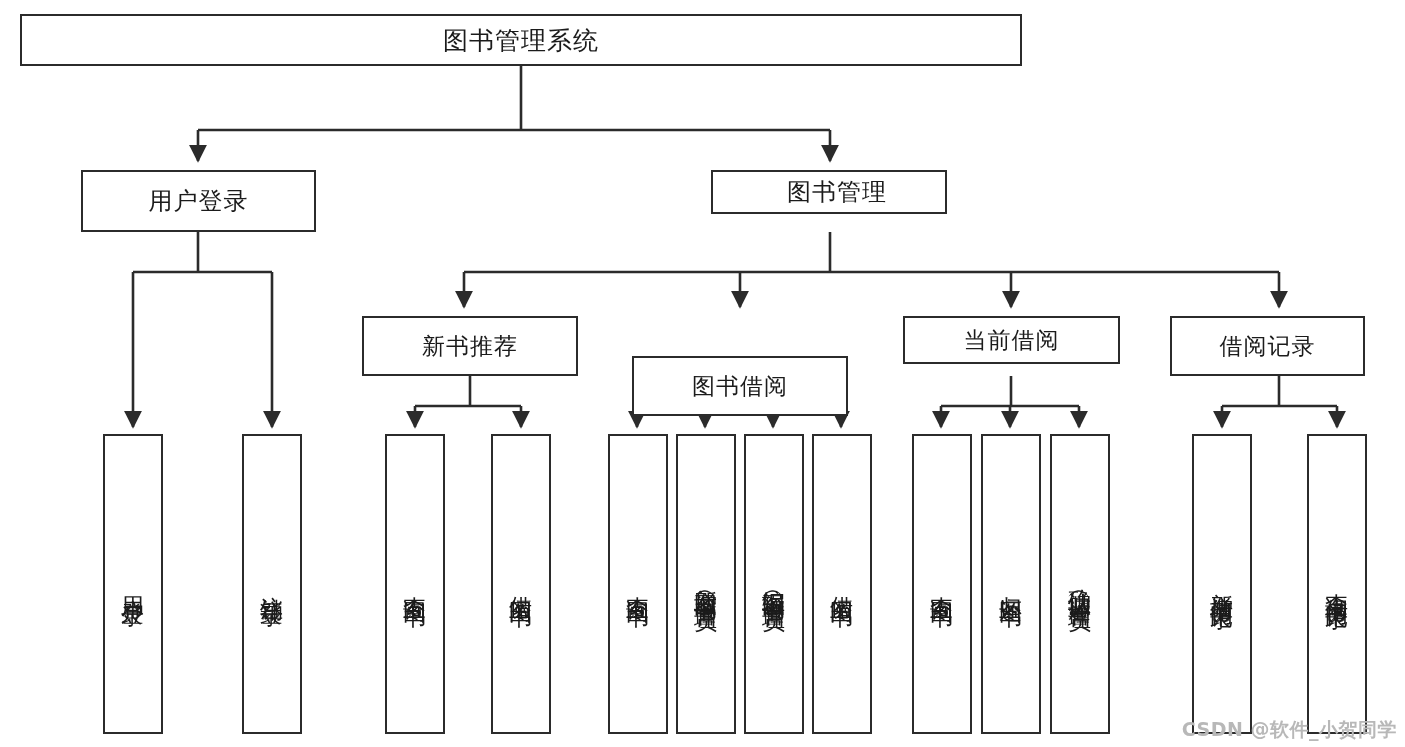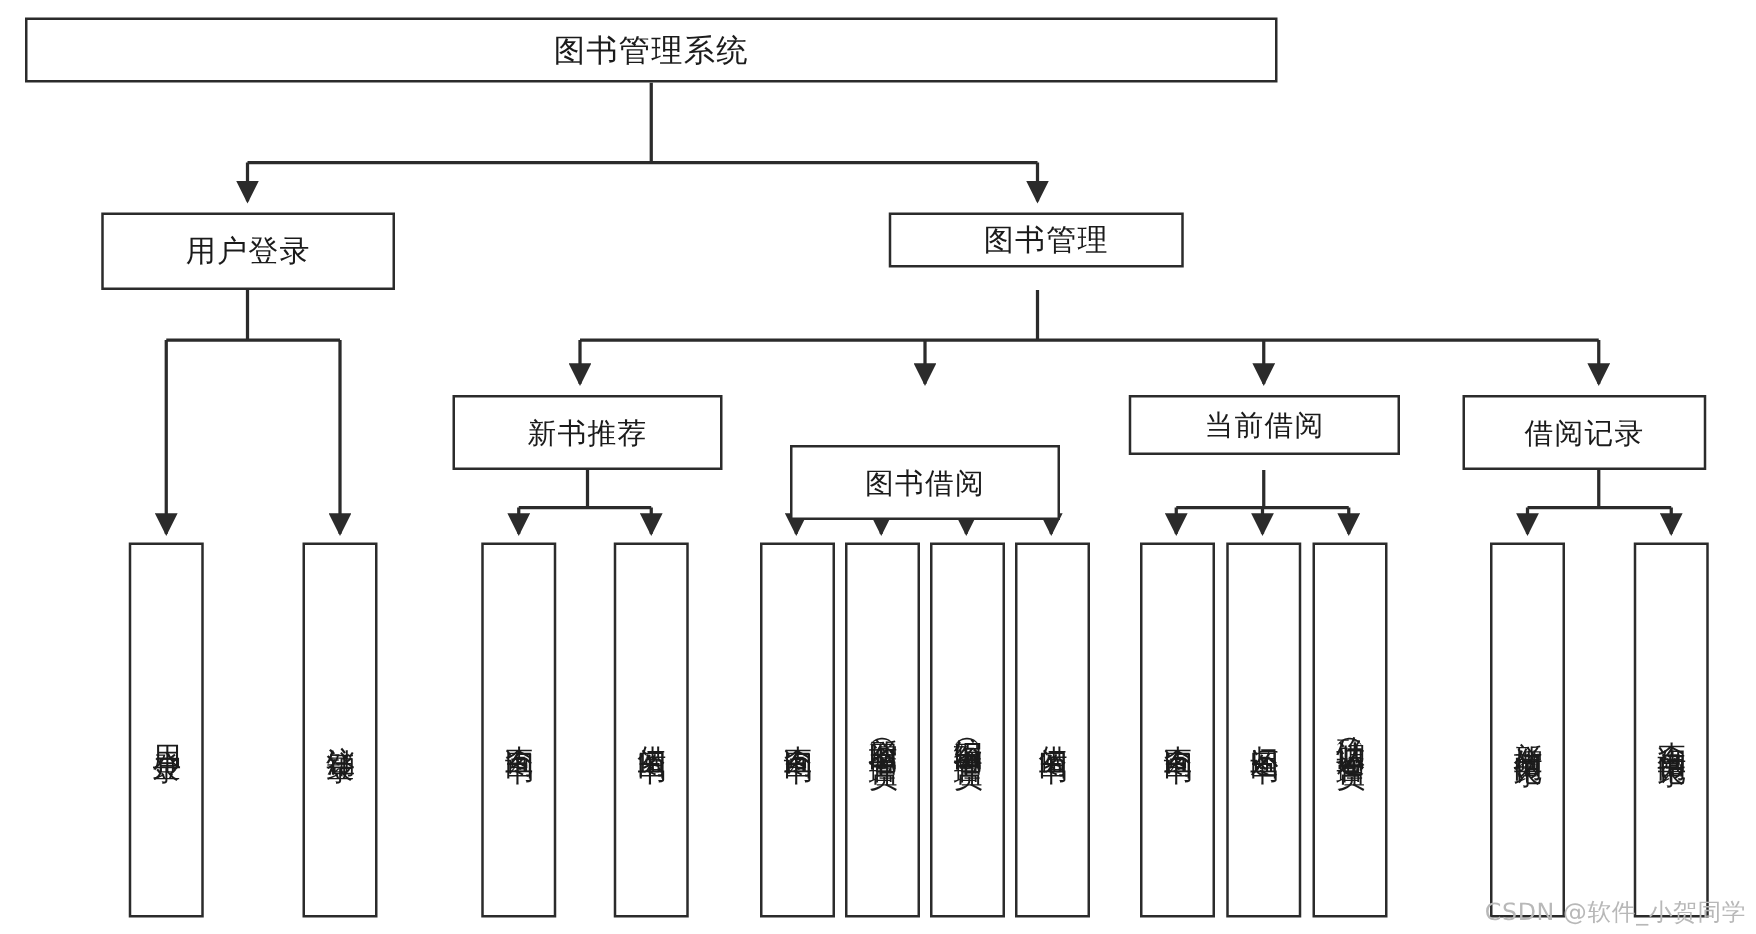--- a/index.html
+++ b/index.html
@@ -67,20 +67,21 @@
   }
   #watermark {
     position: absolute;
     right: 8px;
     bottom: 4px;
     font-size: 19px;
     color: #b8b8b8;
     letter-spacing: 0.5px;
     z-index: 3;
     white-space: nowrap;
+    font-weight: bold;
   }
 </style>
 </head>
 <body>
 
 <div id="diagram-root">
 
   <svg id="edges" viewBox="0 0 1405 747" xmlns="http://www.w3.org/2000/svg">
     <defs>
       <marker id="arrow" viewBox="0 0 10 10" refX="9" refY="5" markerWidth="7" markerHeight="7" orient="auto-start-reverse">

